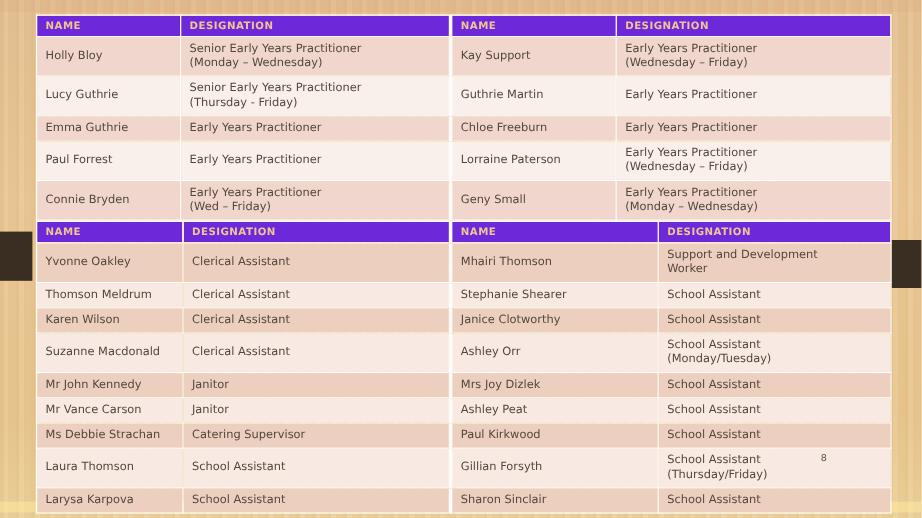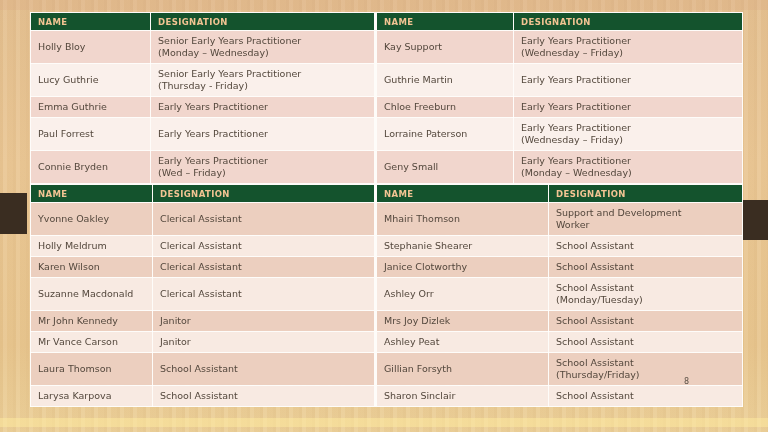--- a/index.html
+++ b/index.html
@@ -37,21 +37,21 @@
     table-layout: fixed;
   }
   th, td {
     border: 1px solid rgba(255,255,255,0.95);
     vertical-align: middle;
     white-space: pre-line;
     overflow: hidden;
   }
   th:nth-child(3), td:nth-child(3) { border-left-width: 3px; }
   th {
-    background: #14532d;
+    background: #6d28d9;
     color: #f3c493;
     font-size: 8.5px;
     font-weight: bold;
     letter-spacing: 0.4px;
     text-align: left;
     padding: 4px 7px 3px 7px;
     height: 18px;
   }
   td {
     color: #53473c;
@@ -157,21 +157,21 @@
       </thead>
     <tbody>
         <tr>
           <td>Yvonne Oakley</td>
           <td>Clerical Assistant</td>
           <td>Mhairi Thomson</td>
           <td>Support and Development
 Worker</td>
         </tr>
         <tr>
-          <td>Holly Meldrum</td>
+          <td>Thomson Meldrum</td>
           <td>Clerical Assistant</td>
           <td>Stephanie Shearer</td>
           <td>School Assistant</td>
         </tr>
         <tr>
           <td>Karen Wilson</td>
           <td>Clerical Assistant</td>
           <td>Janice Clotworthy</td>
           <td>School Assistant</td>
         </tr>
@@ -188,20 +188,26 @@
           <td>Mrs Joy Dizlek</td>
           <td>School Assistant</td>
         </tr>
         <tr>
           <td>Mr Vance Carson</td>
           <td>Janitor</td>
           <td>Ashley Peat</td>
           <td>School Assistant</td>
         </tr>
         <tr>
+          <td>Ms Debbie Strachan</td>
+          <td>Catering Supervisor</td>
+          <td>Paul Kirkwood</td>
+          <td>School Assistant</td>
+        </tr>
+        <tr>
           <td>Laura Thomson</td>
           <td>School Assistant</td>
           <td>Gillian Forsyth</td>
           <td>School Assistant
 (Thursday/Friday)</td>
         </tr>
         <tr>
           <td>Larysa Karpova</td>
           <td>School Assistant</td>
           <td>Sharon Sinclair</td>

